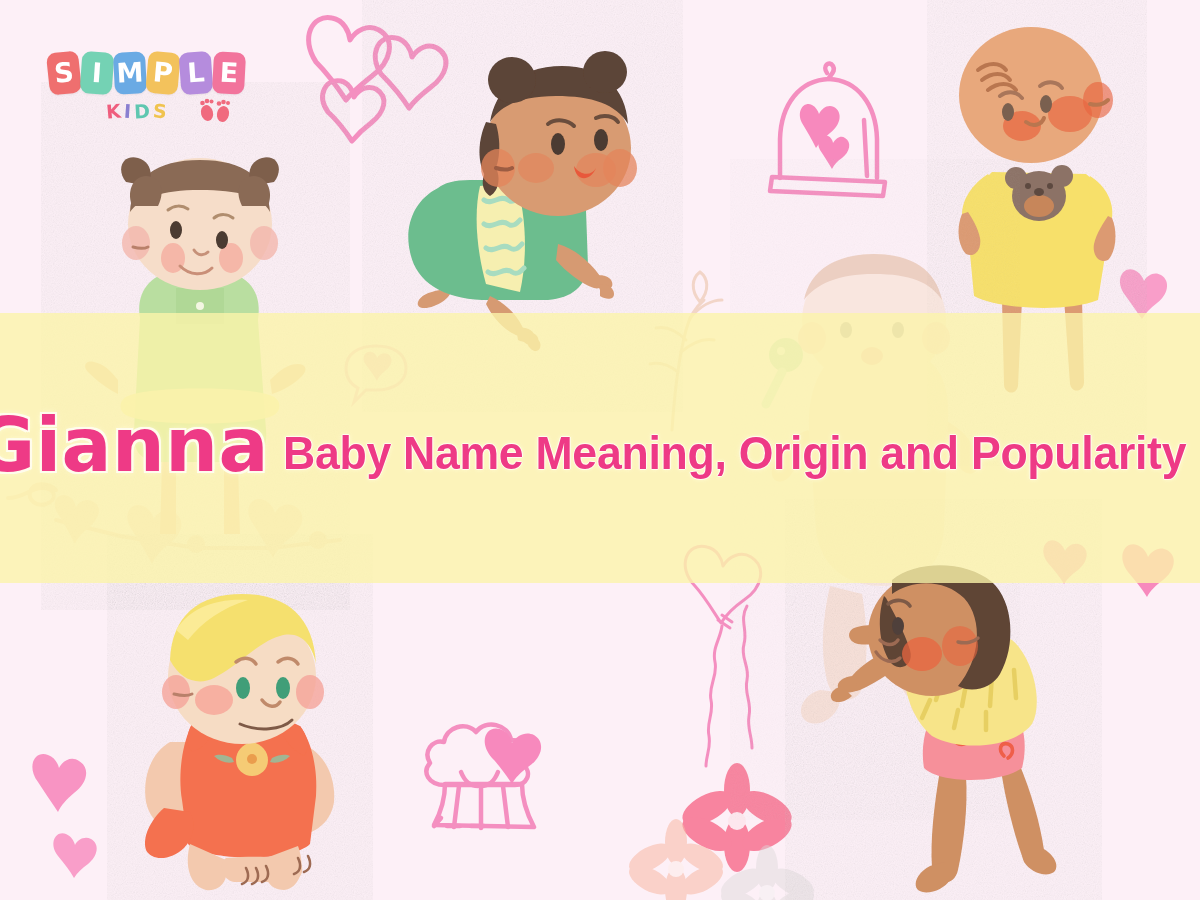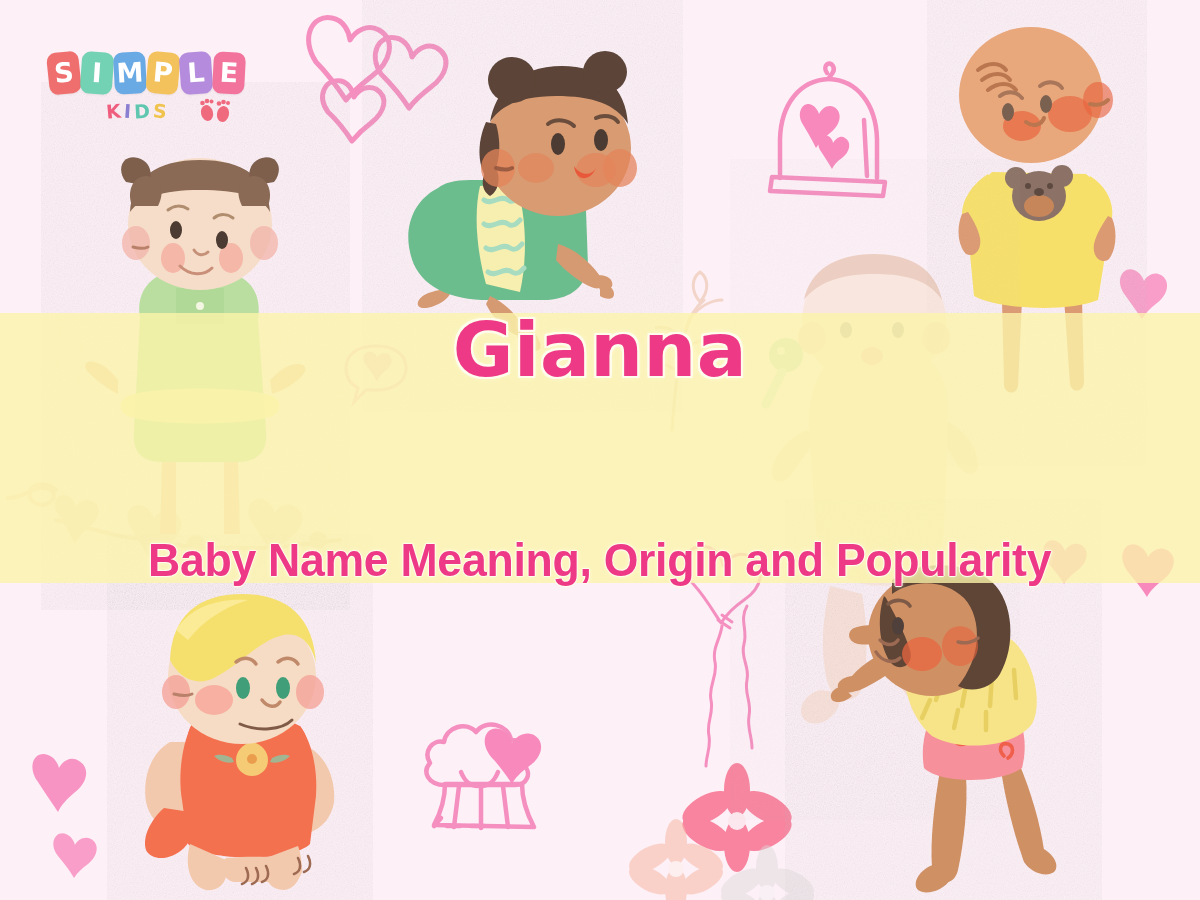--- a/index.html
+++ b/index.html
@@ -26,21 +26,21 @@
   }
   .kids{position:absolute;left:58px;top:48px;letter-spacing:3px;
         font-size:19px;font-weight:700;font-family:"DejaVu Sans",sans-serif;}
   .kids span{display:inline-block;}
   .feet{position:absolute;left:150px;top:46px;}
 
   
   #banner{
     left:0;top:313px;width:1200px;height:270px;
     background:rgba(251,244,170,.80);
-    display:flex;flex-direction:column;align-items:center;justify-content:space-between;
+    display:flex;flex-direction:row;align-items:center;justify-content:flex-end;
   }
   #title{
     font-family:"DejaVu Sans",sans-serif;
     font-size:74px;font-weight:700;color:#ee3a86;
     letter-spacing:.5px;margin:0 0 6px 0;line-height:1;
     text-shadow:
       0 0 6px #fffbe6, 2px 0 0 #fffdf0, -2px 0 0 #fffdf0,
       0 2px 0 #fffdf0, 0 -2px 0 #fffdf0,
       2px 2px 0 #fffdf0, -2px 2px 0 #fffdf0,
       2px -2px 0 #fffdf0, -2px -2px 0 #fffdf0;

